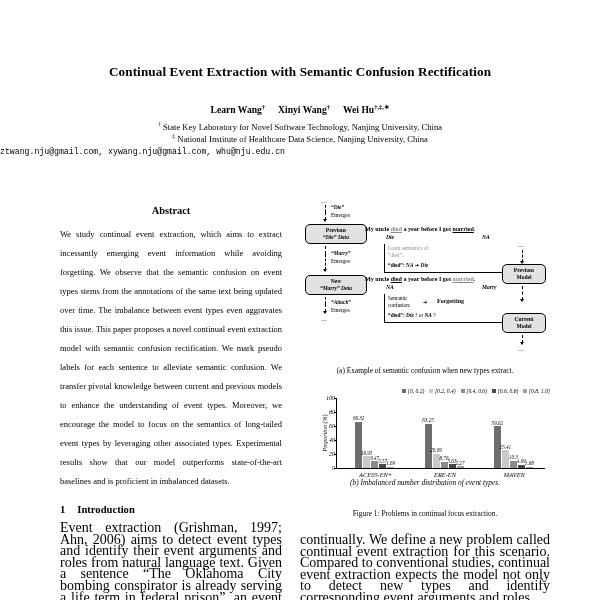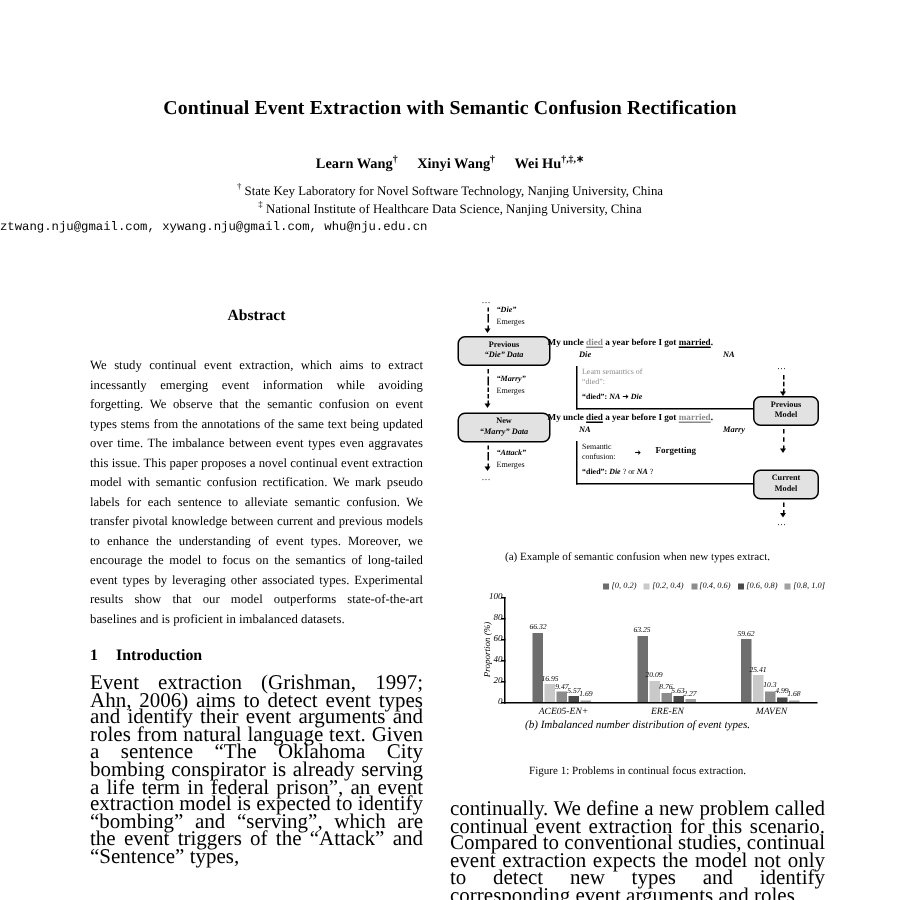--- a/index.html
+++ b/index.html
@@ -29,23 +29,23 @@
   .aff1{top:122px;}
   .aff2{top:134px;}
   .emails{
     position:absolute;left:0;top:147px;width:600px;
     font-family:"Liberation Mono", monospace;font-size:8.2px;
   }
   sup{font-size:.68em;vertical-align:super;line-height:0;}
 
   
   .colL{position:absolute;left:60px;top:205px;width:222px;}
-  .abs-head{text-align:center;font-weight:bold;font-size:10.4px;margin-bottom:21px;}
+  .abs-head{text-align:center;font-weight:bold;font-size:10.4px;margin-bottom:9px;}
   .ptext{
-    font-size:8.5px;line-height:13px;text-align:justify;
+    font-size:8.5px;line-height:19px;text-align:justify;
     text-justify:inter-word;hyphens:manual;
   }
   .sec-head{
     font-weight:bold;font-size:10.6px;margin:13px 0 7px 0;
     display:flex;gap:12px;
   }
   .body-p{font-size:14px;line-height:11.6px;text-align:justify;font-family:Liberation Serif, serif;}
 
   
   .colR{position:absolute;left:300px;top:200px;width:250px;}

